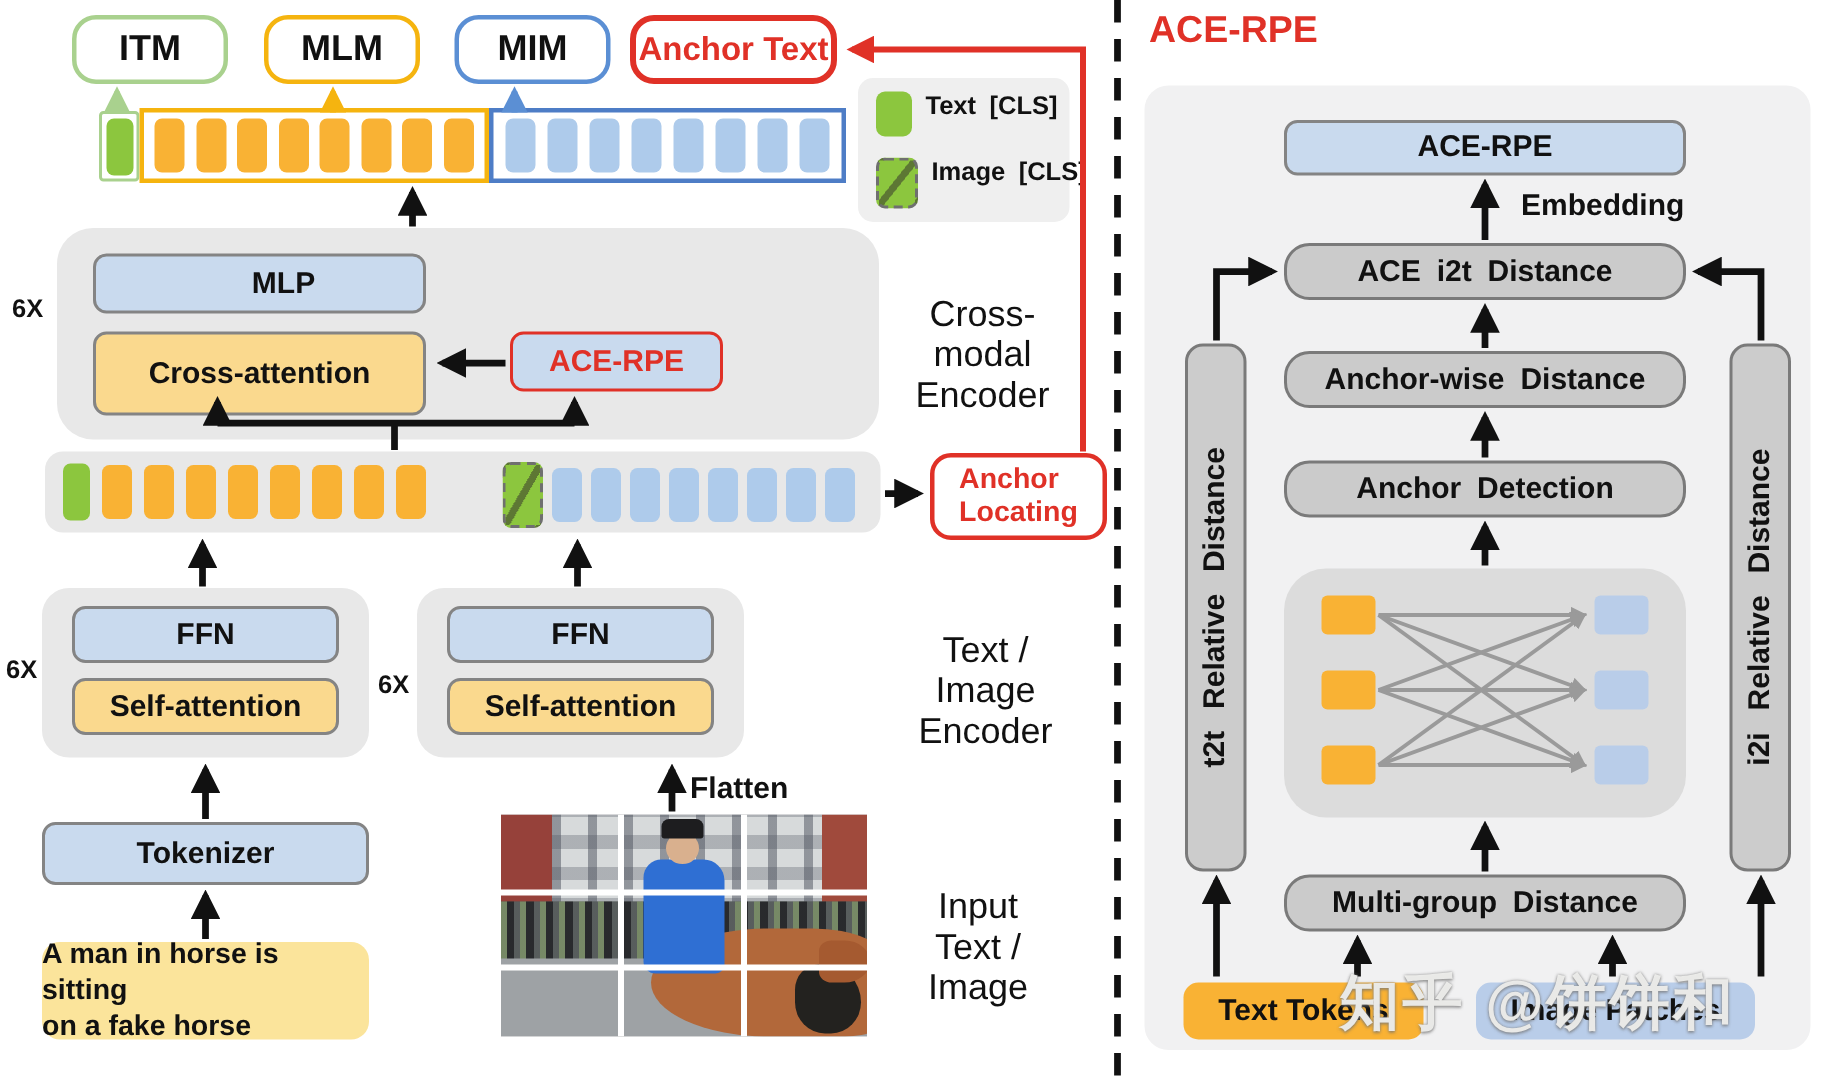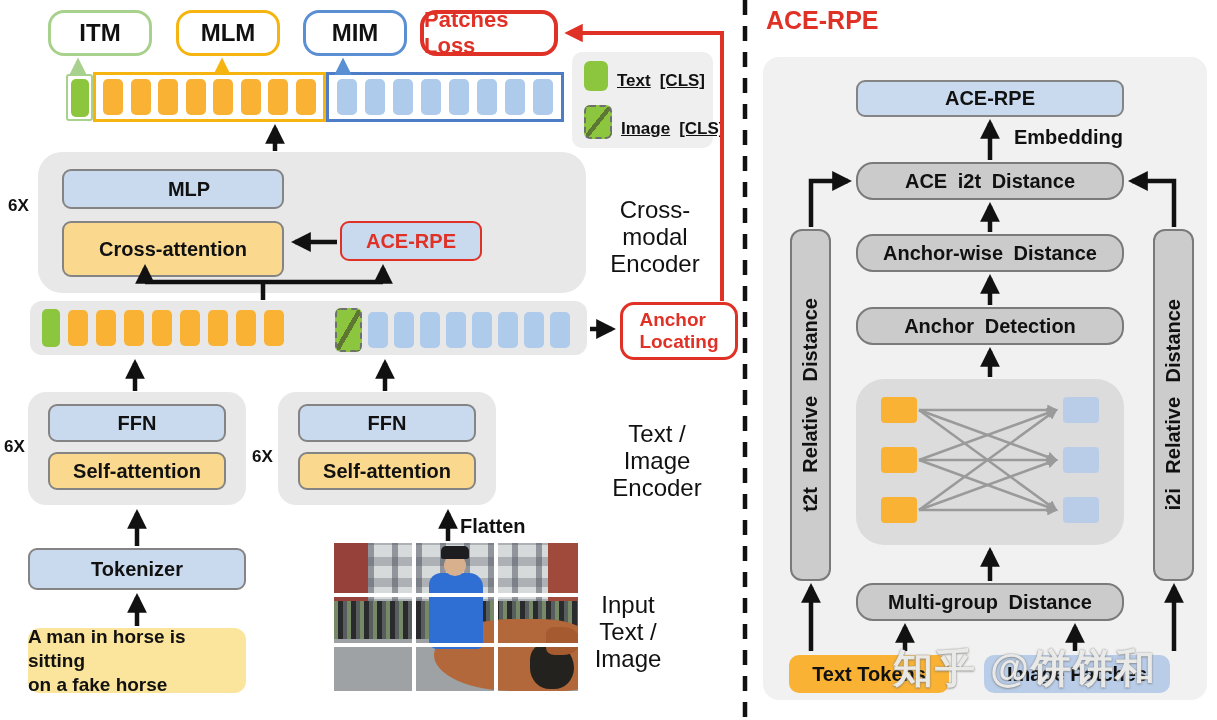--- a/index.html
+++ b/index.html
@@ -20,21 +20,21 @@
   .tokrow{display:flex;align-items:center;}
   .tok{display:block;width:20px;height:36px;border-radius:5px;}
   .toks-yellow .tok{background:#F9B234;}
   .toks-blue .tok{background:#AECBEB;}
   .tok-green{display:block;width:18px;height:38px;border-radius:5px;background:#8CC63E;}
   .tok-dashed{display:block;width:23px;height:40px;border-radius:6px;border:2.5px dashed #6f6f6f;
       background:linear-gradient(to bottom right,transparent 44%,rgba(85,105,50,.85) 44% 56%,transparent 56%),#8CC63E;}
   .topwrap{background:#fff;display:flex;align-items:center;justify-content:space-evenly;}
   
   #legend{background:#EFEFEF;border-radius:10px;padding:9px 12px;display:flex;flex-direction:column;justify-content:space-between;}
-  .legrow{display:flex;align-items:flex-end;gap:9px;font-weight:bold;font-size:17px;text-decoration:underline;}
+  .legrow{display:flex;align-items:flex-start;gap:9px;font-weight:bold;font-size:17px;}
   .legrow .tag{margin-left:auto;}
   .legsq{width:24px;height:30px;border-radius:6px;background:#8CC63E;flex:none;}
   .legsq.dashed{border:2px dashed #6f6f6f;
       background:linear-gradient(to bottom right,transparent 44%,rgba(85,105,50,.85) 44% 56%,transparent 56%),#8CC63E;}
   
   .redtxt{color:#E03127;}
   
   .vbar{background:#CCCCCC;border:2px solid #7a7a7a;border-radius:12px;display:flex;align-items:center;justify-content:center;}
   .vbar span{writing-mode:vertical-rl;transform:rotate(180deg);font-weight:bold;font-size:20px;word-spacing:9px;white-space:nowrap;}
   .bg-node-y{display:block;width:36px;height:26px;border-radius:4px;background:#F9B234;}
@@ -50,21 +50,21 @@
   svg#wires{position:absolute;left:0;top:0;pointer-events:none;z-index:10;}
 </style>
 </head>
 <body>
 
 <div id="canvas">
 
   <div class="abs cbox headb" style="left:48px;top:10px;width:104px;height:46px;border:3px solid #A9D18E;">ITM</div>
   <div class="abs cbox headb" style="left:176px;top:10px;width:104px;height:46px;border:3px solid #F5B40F;">MLM</div>
   <div class="abs cbox headb" style="left:303px;top:10px;width:104px;height:46px;border:3px solid #5B8FD4;">MIM</div>
-  <div class="abs cbox headb redtxt" style="left:420px;top:10px;width:138px;height:46px;border:4px solid #E03127;font-size:22px;">Patches Loss</div>
+  <div class="abs cbox headb redtxt" style="left:420px;top:10px;width:138px;height:46px;border:4px solid #E03127;font-size:22px;">Anchor Text</div>
 
   <div class="abs topwrap" style="left:66px;top:74px;width:27px;height:47px;border:2px solid #A9D18E;border-radius:3px;">
     <span class="tok-green"></span>
   </div>
   <div class="abs topwrap toks-yellow" style="left:93px;top:72px;width:233px;height:50px;border:3px solid #F5B40F;">
       <span class="tok"></span>
       <span class="tok"></span>
       <span class="tok"></span>
       <span class="tok"></span>
       <span class="tok"></span>
@@ -177,21 +177,21 @@
     <div class="abs" style="left:212px;top:84px;width:34px;height:28px;background:#a55a30;border-radius:30% 60% 60% 30%;"></div>
     <div class="abs" style="left:95px;top:30px;width:54px;height:76px;background:#2f6fd3;border-radius:12px 14px 6px 8px;"></div>
     <div class="abs" style="left:110px;top:12px;width:22px;height:21px;background:#d9b08e;border-radius:50%;"></div>
     <div class="abs" style="left:107px;top:3px;width:28px;height:13px;background:#1d1d1f;border-radius:5px 5px 2px 2px;"></div>
     <div class="gv" style="left:78px;"></div>
     <div class="gv" style="left:160px;"></div>
     <div class="gh" style="top:50px;"></div>
     <div class="gh" style="top:100px;"></div>
   </div>
 
-  <div class="abs caption" style="left:564px;top:591px;width:128px;">
+  <div class="abs caption" style="left:588px;top:591px;width:128px;">
     <div>Input</div>
     <div>Text / Image</div>
   </div>
 
   <div class="abs redtxt" style="left:766px;top:6px;font-weight:bold;font-size:25px;">ACE-RPE</div>
 
   <div class="abs" style="left:763px;top:57px;width:444px;height:643px;background:#F1F1F2;border-radius:16px;"></div>
 
   <div class="abs cbox blueb" style="left:856px;top:80px;width:268px;height:37px;">ACE-RPE</div>
   <div class="abs" style="left:1002px;top:126px;font-weight:bold;font-size:20px;margin-left:12px;">Embedding</div>

